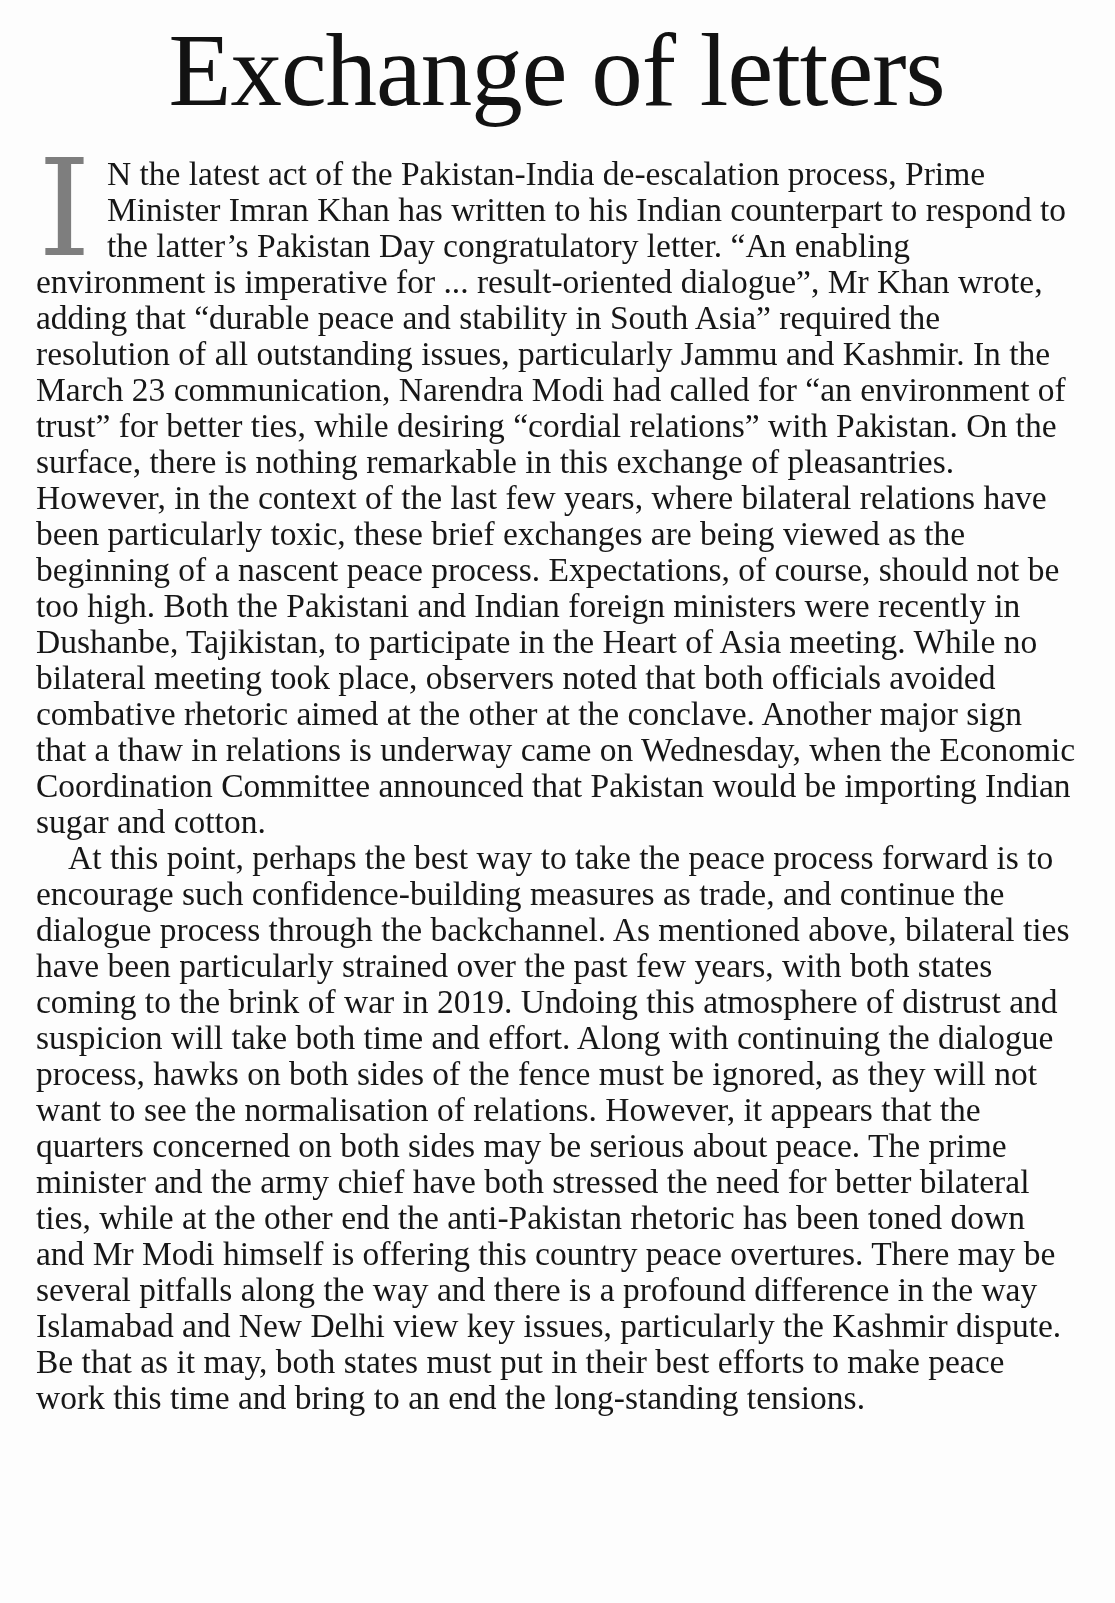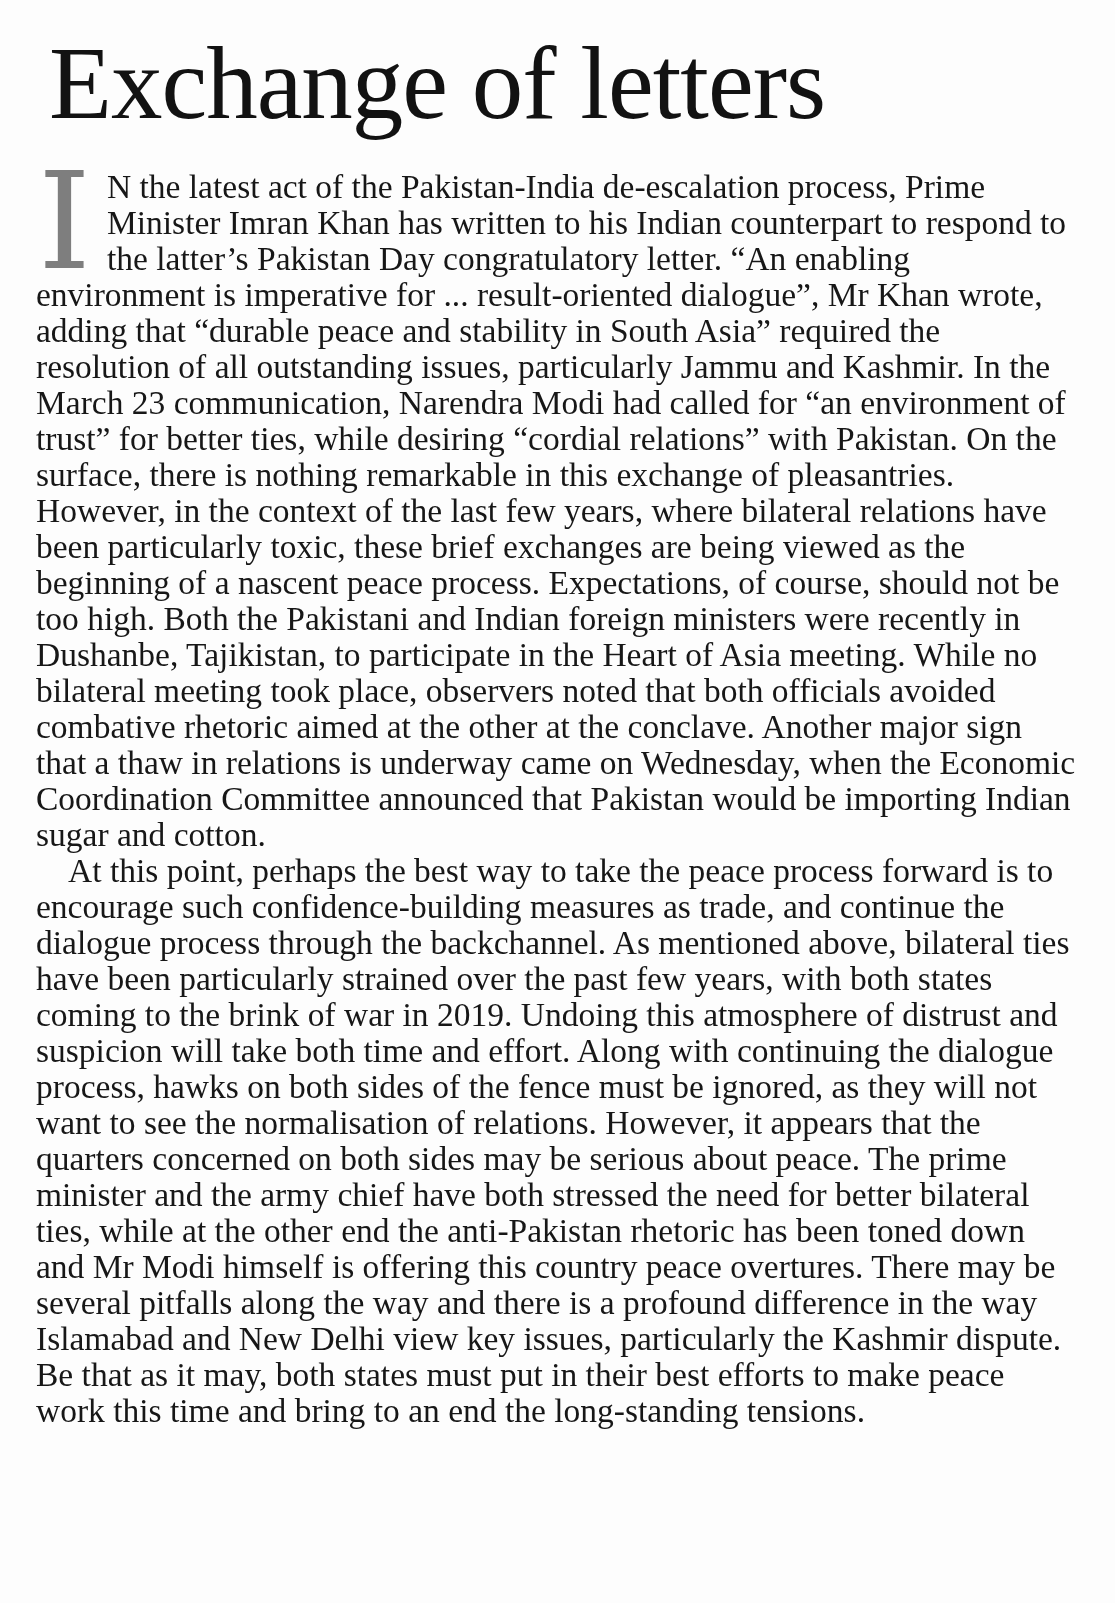--- a/index.html
+++ b/index.html
@@ -13,28 +13,29 @@
     color: #171717;
     font-family: "Liberation Serif", serif;
   }
   .page {
     box-sizing: border-box;
     width: 1115px;
     min-height: 1603px;
     padding: 14px 38px 30px 36px;
   }
   .headline {
-    margin: 13px;
+    margin: 0;
     padding: 0;
     font-size: 103px;
     line-height: 112px;
     font-weight: normal;
     letter-spacing: -1px;
     color: #121212;
     white-space: nowrap;
+    text-align: center;
   }
   .article-body {
     margin-top: 30px;
     font-size: 33.5px;
     line-height: 36px;
     text-align: left;
     color: #171717;
   }
   .para {
     margin: 0;

